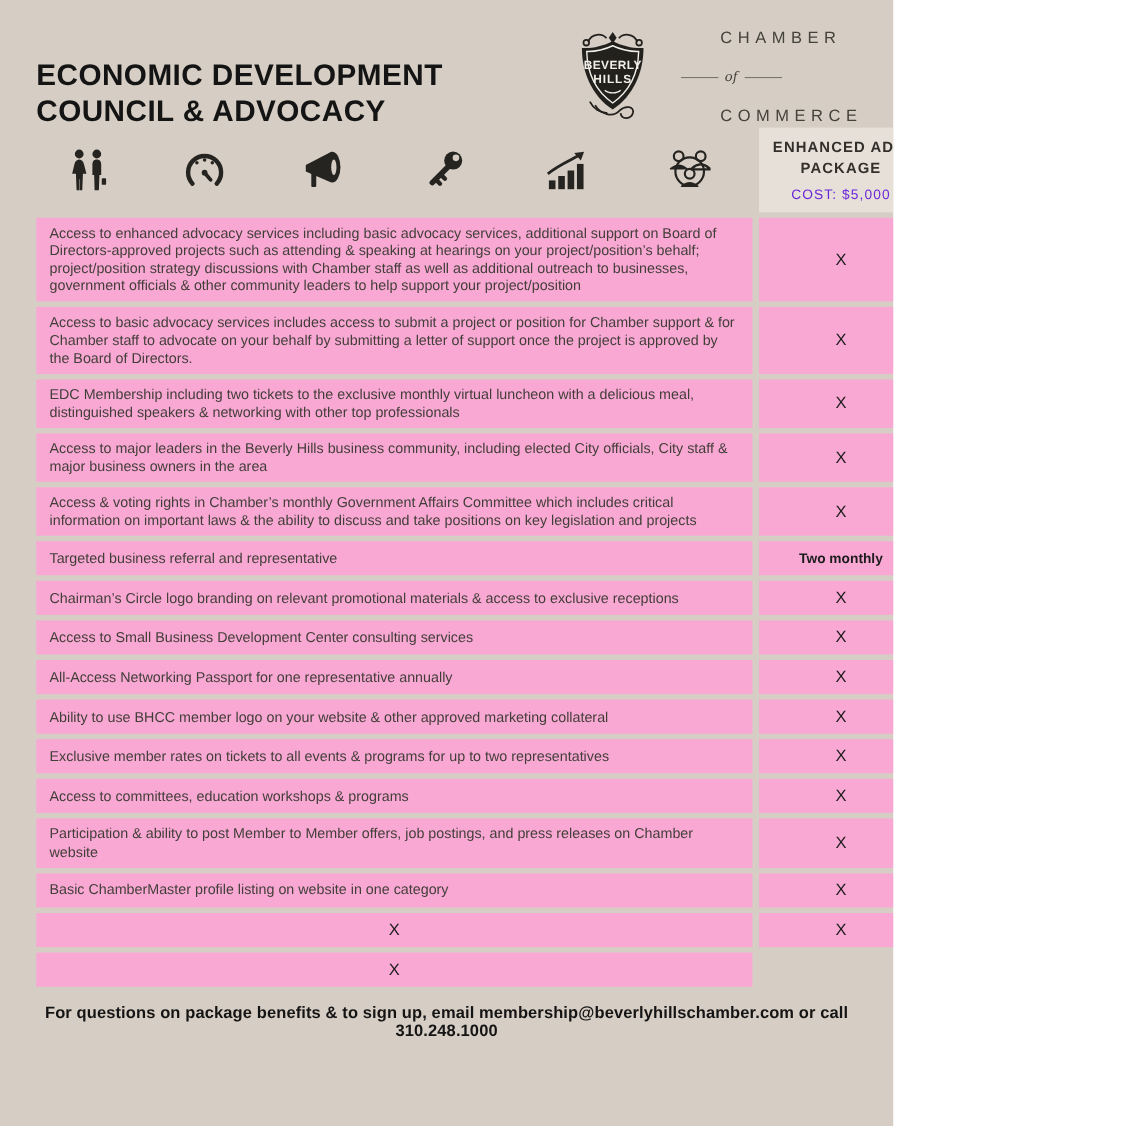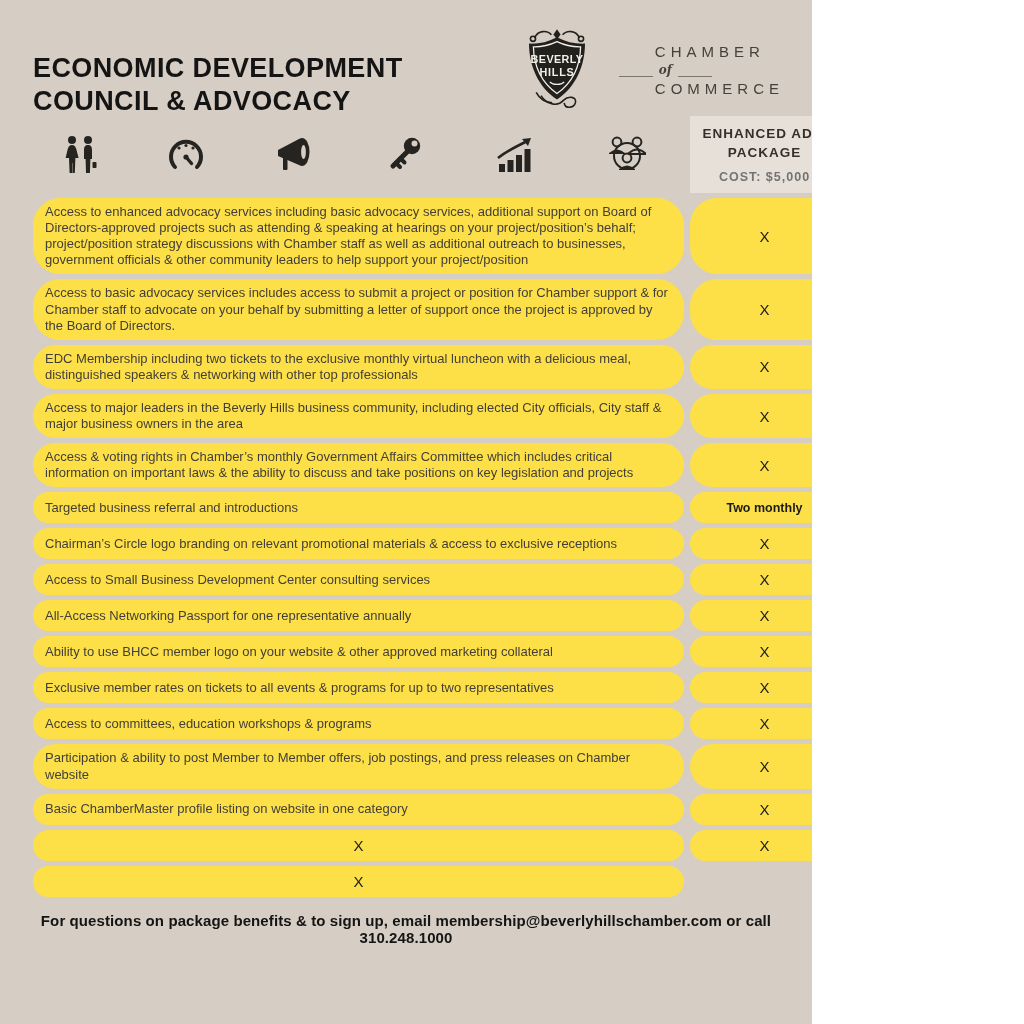--- a/index.html
+++ b/index.html
@@ -12,33 +12,33 @@
     position:relative;
   }
   
   .top { display:flex; justify-content:space-between; align-items:flex-start;
          padding:22px 28px 0 33px; height:116px; }
   .title { margin-top:30px; font-size:27px; line-height:1.23; font-weight:800;
            letter-spacing:.4px; color:#141414; }
   .brand { display:flex; align-items:center; gap:22px; margin-top:2px; }
   .orgtext { color:#45413b; }
   .orgline { font-size:15px; letter-spacing:5px; font-weight:400;margin-left:36px; }
-  .of-row { display:flex; align-items:flex-end; gap:6px; margin:3px 0;font-weight:bold; }
+  .of-row { display:flex; align-items:center; gap:6px; margin:20px 0; }
   .of-row .rule { display:inline-block; width:34px; height:1px; background:#7a756d; }
   .of-row em { font-family:"DejaVu Serif", serif; font-style:italic; font-size:12px; color:#45413b; }
   
   .grid { display:grid; grid-template-columns:651px 149px 149px;
           column-gap:6px; row-gap:5px; margin:0 31px 0 33px; }
   .icon-strip { display:flex; justify-content:space-between; align-items:center;
                 padding:0 36px 0 30px; height:77px; }
   .hdr { background:#e6e0d8; height:77px; display:flex; flex-direction:column;
          align-items:center; justify-content:center; text-align:center; padding:12px 8px; }
   .hdr .pkg { font-size:13.5px; font-weight:700; letter-spacing:1px; color:#33302c; line-height:1.35; }
-  .hdr .cost { font-size:12.5px; font-weight:700; letter-spacing:1px; color:#737373; margin-top:8px; }
-  .cell { background:#fde047; min-height:31px;border-radius:27px; }
+  .hdr .cost { font-size:12.5px; font-weight:400; letter-spacing:1px; color:#6d28d9; margin-top:8px; }
+  .cell { background:#f9a8d4; min-height:31px; }
   .benefit { display:flex; align-items:center; padding:6px 12px;
              font-size:13px; line-height:1.24; color:#423e38; }
   .mark { display:flex; align-items:center; justify-content:center;
           font-size:15px; color:#1c1c1c; font-weight:400; }
   .mark.txt { font-size:12.5px; font-weight:700; color:#1c1c1c; }
   
   .footer { margin-top:15px; text-align:center; font-size:15px; font-weight:700;
             color:#141414; letter-spacing:.1px; }
   .icn svg { display:block; }
 </style>
@@ -182,21 +182,21 @@
         <span>Access to major leaders in the Beverly Hills business community, including elected City officials, City staff &amp; major business owners in the area</span>
       </div>
       <div class="cell mark">X</div>
       <div class="cell mark">X</div>
       <div class="cell benefit">
         <span>Access &amp; voting rights in Chamber’s monthly Government Affairs Committee which includes critical information on important laws &amp; the ability to discuss and take positions on key legislation and projects</span>
       </div>
       <div class="cell mark">X</div>
       <div class="cell mark">X</div>
       <div class="cell benefit">
-        <span>Targeted business referral and introductions</span>
+        <span>Targeted business referral and representative</span>
       </div>
       <div class="cell mark txt">Two monthly</div>
       <div class="cell mark txt">One monthly</div>
       <div class="cell benefit">
         <span>Chairman’s Circle logo branding on relevant promotional materials &amp; access to exclusive receptions</span>
       </div>
       <div class="cell mark">X</div>
       <div class="cell mark">X</div>
       <div class="cell benefit">
         <span>Access to Small Business Development Center consulting services</span>

